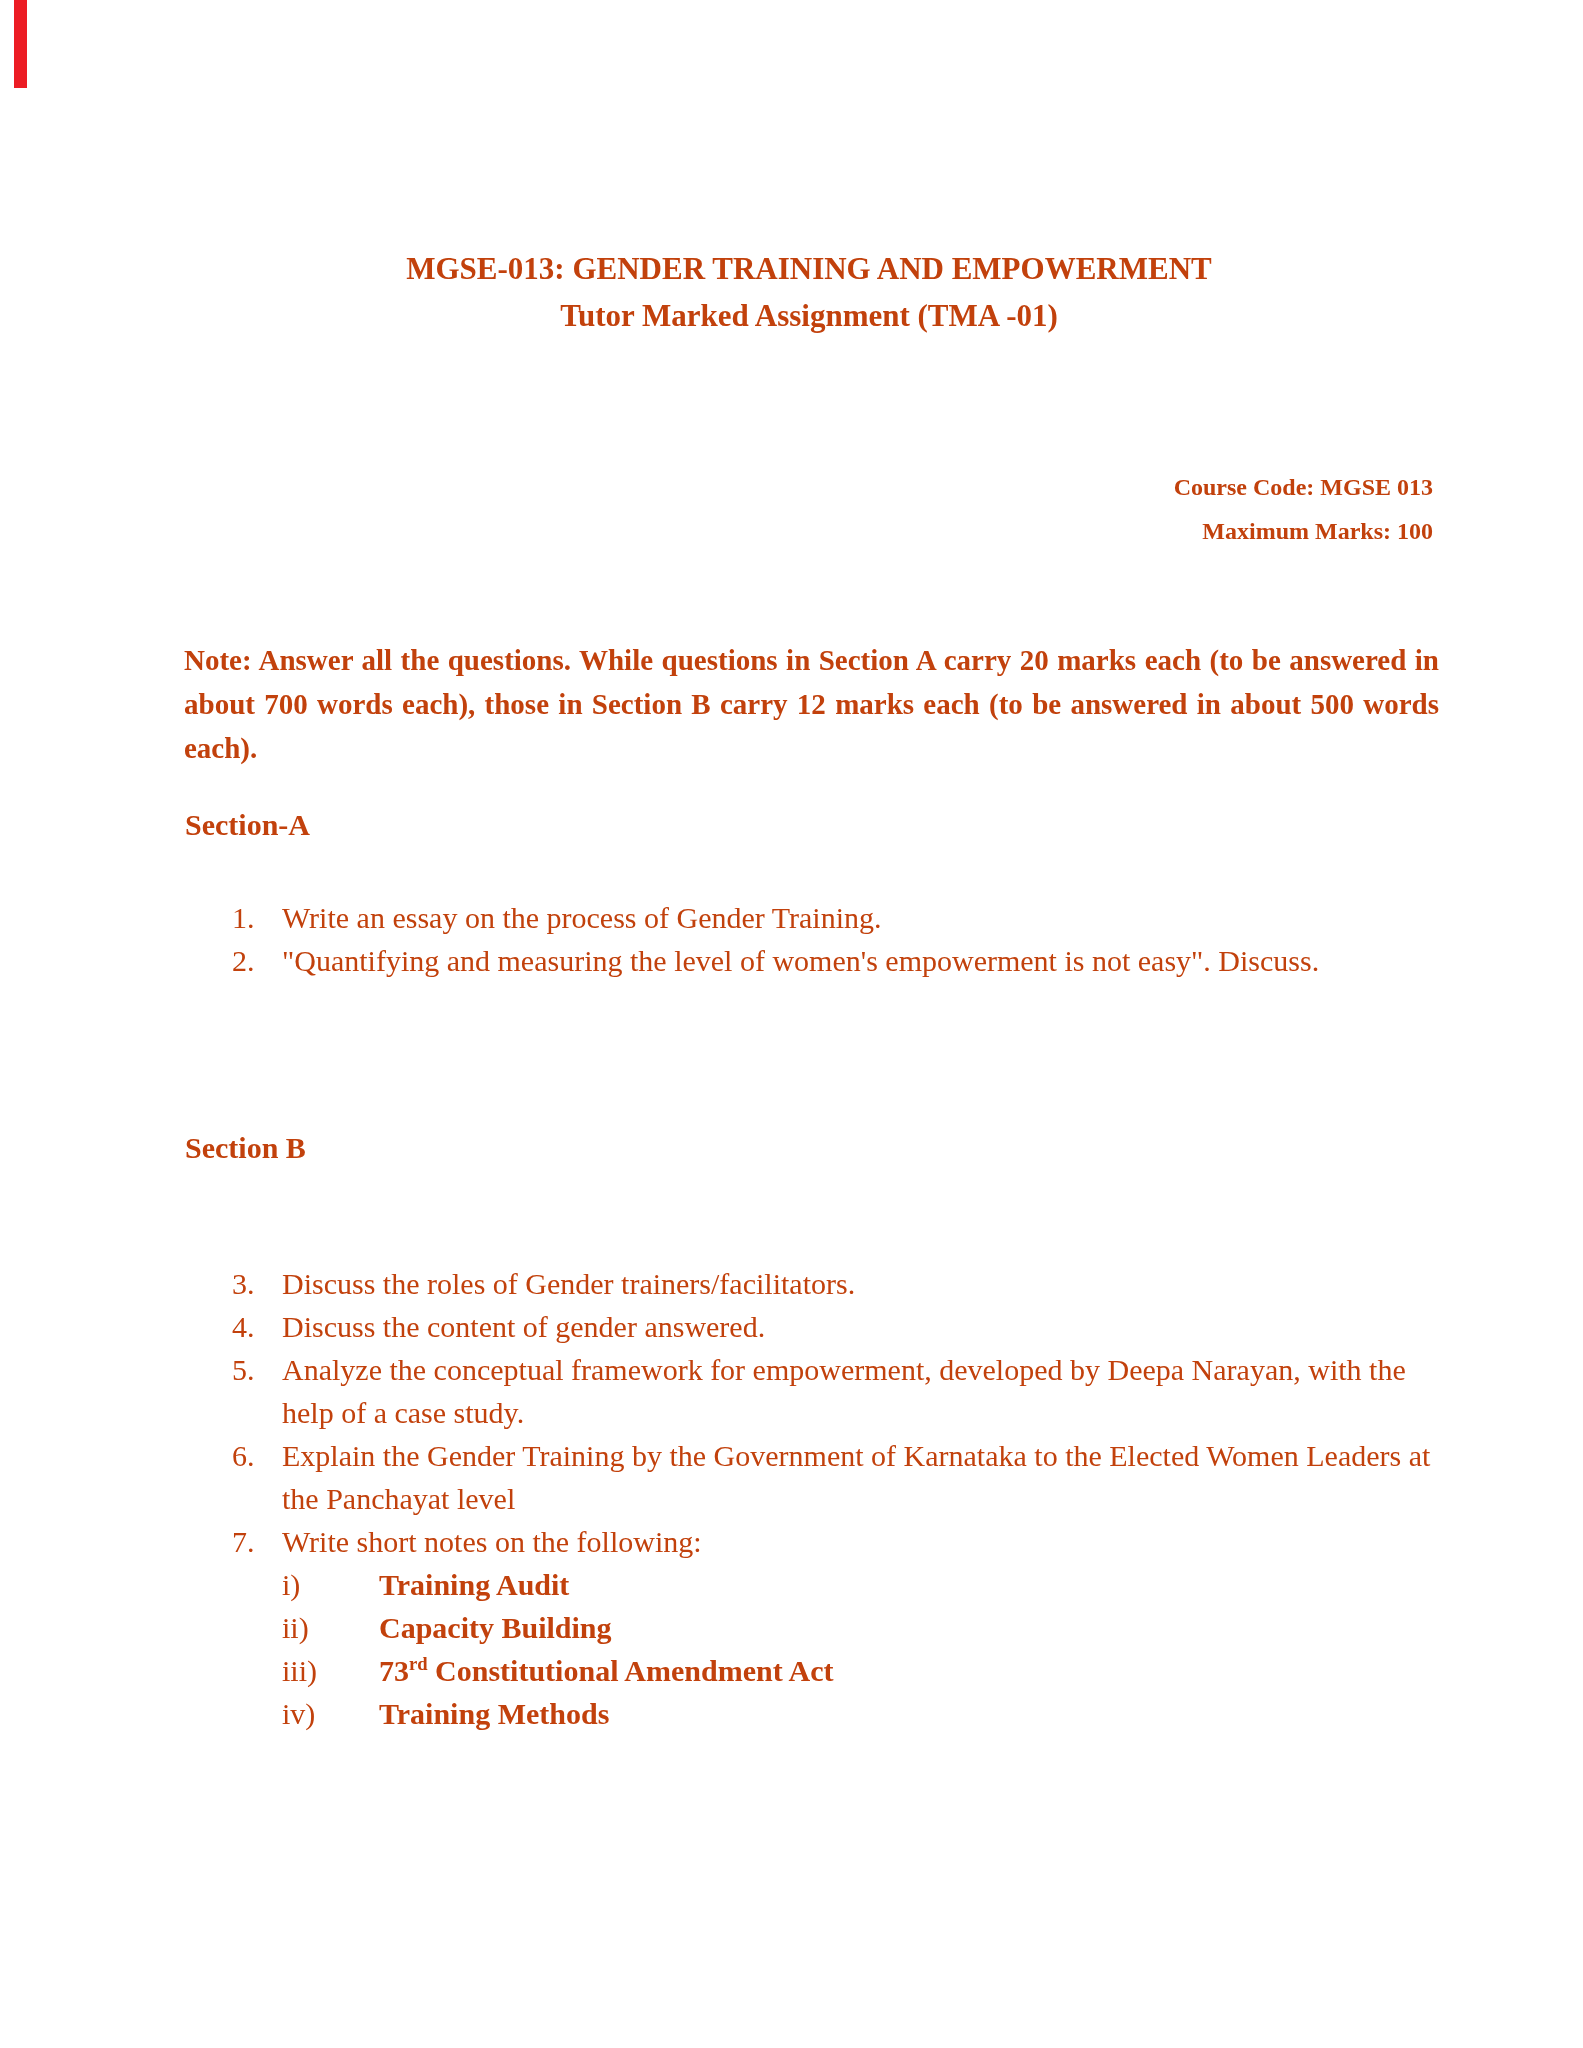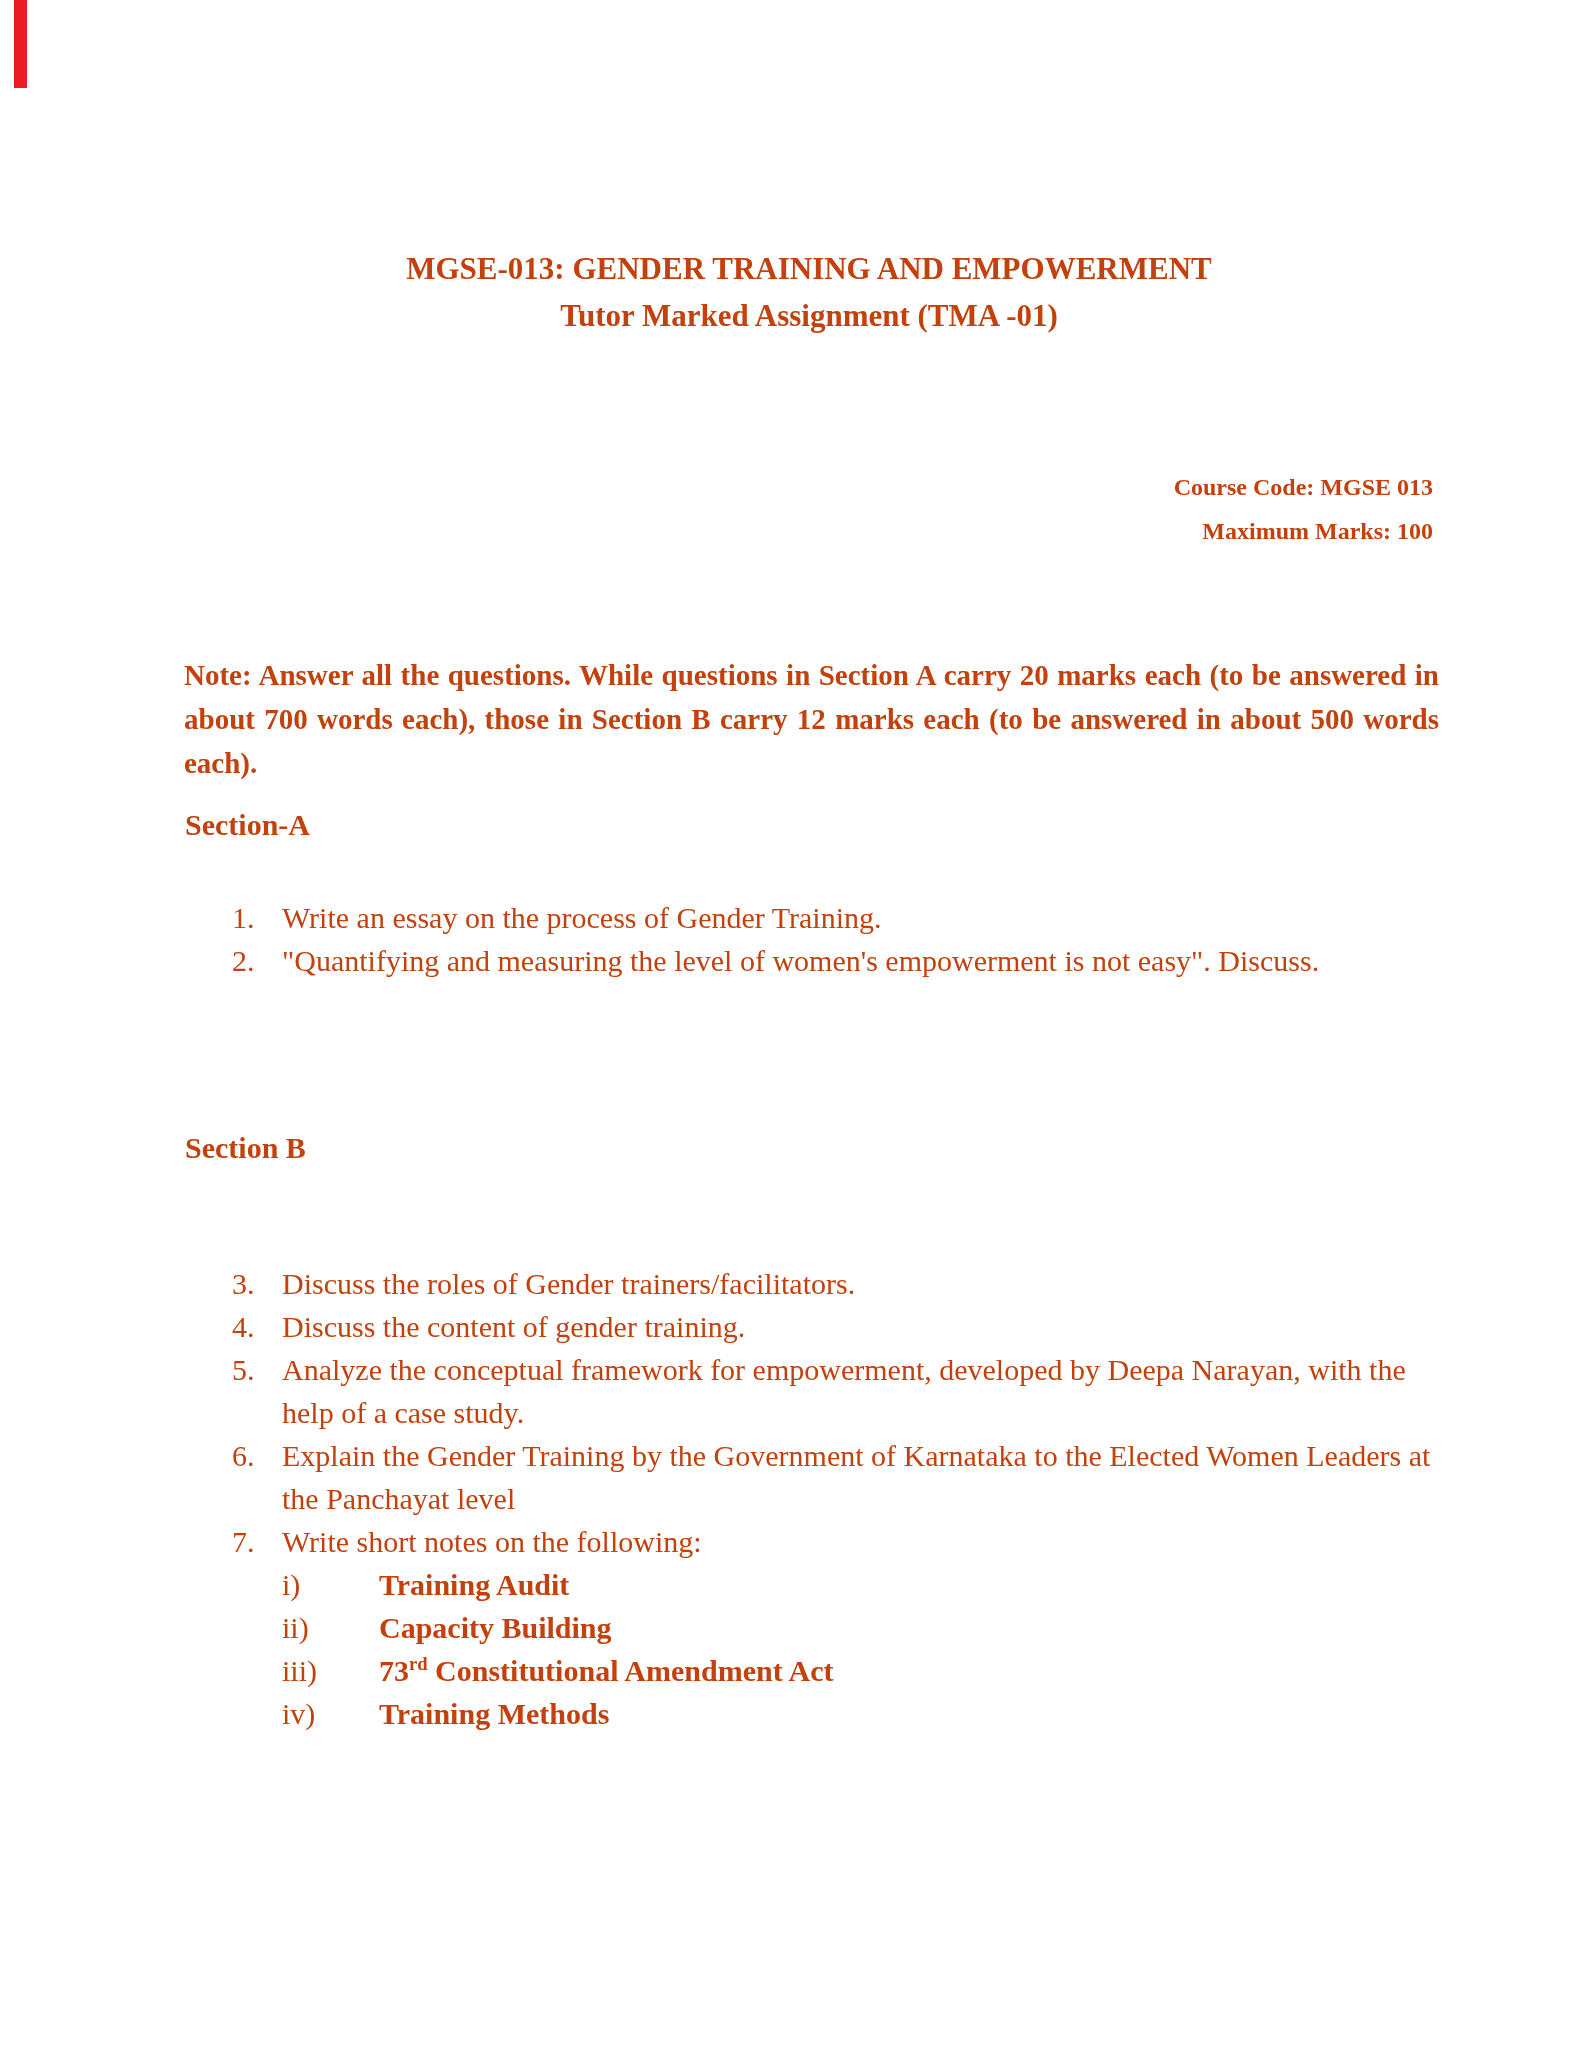--- a/index.html
+++ b/index.html
@@ -46,21 +46,20 @@
   }
   .note-block {
     position: absolute;
     top: 638px;
     left: 184px;
     right: 144px;
     font-size: 29px;
     font-weight: bold;
     line-height: 44px;
     text-align: justify;
-    margin-top: 15px;
   }
   .section-heading {
     position: absolute;
     left: 185px;
     right: 150px;
     text-align: left;
     font-size: 30px;
     font-weight: bold;
   }
   .heading-a { top: 808px; }
@@ -121,21 +120,21 @@
   <div class="section-heading heading-b">Section B</div>
 
   <div class="q-list list-b">
     <div>
         <div class="q-item">
           <span class="q-num">3.</span>
           <span class="q-text">Discuss the roles of Gender trainers/facilitators.</span>
         </div>
         <div class="q-item">
           <span class="q-num">4.</span>
-          <span class="q-text">Discuss the content of gender training.</span>
+          <span class="q-text">Discuss the content of gender answered.</span>
         </div>
         <div class="q-item">
           <span class="q-num">5.</span>
           <span class="q-text">Analyze the conceptual framework for empowerment, developed by Deepa Narayan, with the help of a case study.</span>
         </div>
         <div class="q-item">
           <span class="q-num">6.</span>
           <span class="q-text">Explain the Gender Training by the Government of Karnataka to the Elected Women Leaders at the Panchayat level</span>
         </div>
         <div class="q-item">

